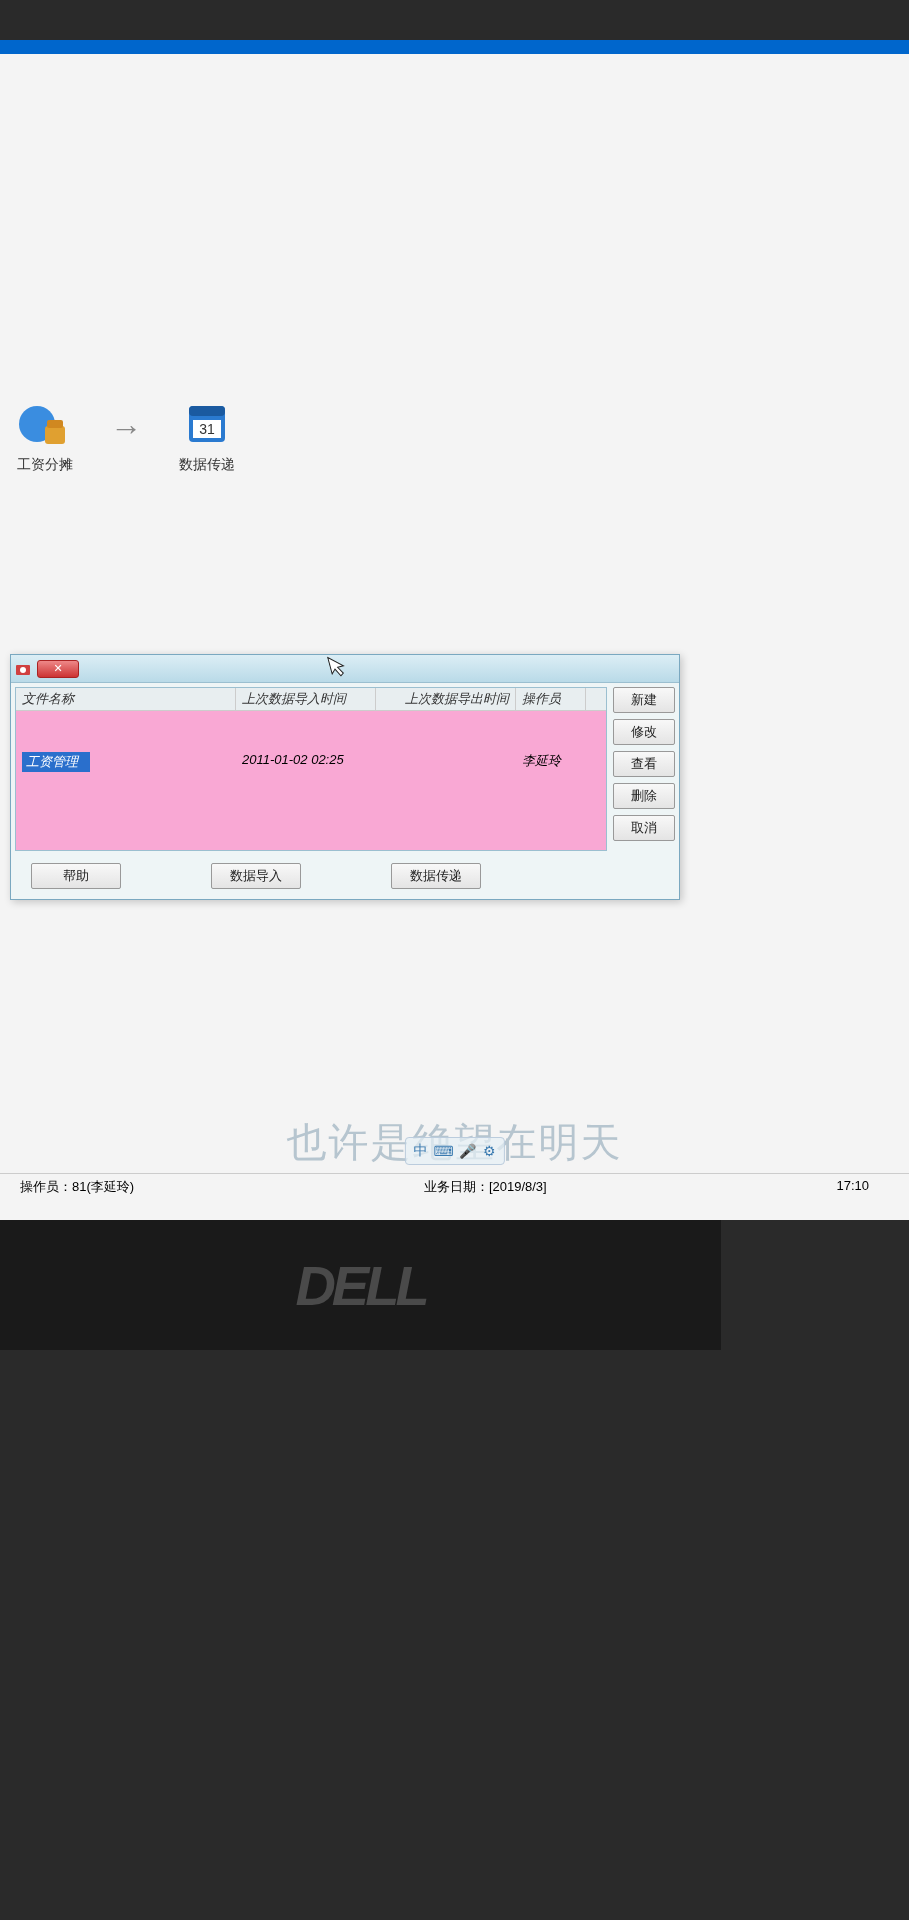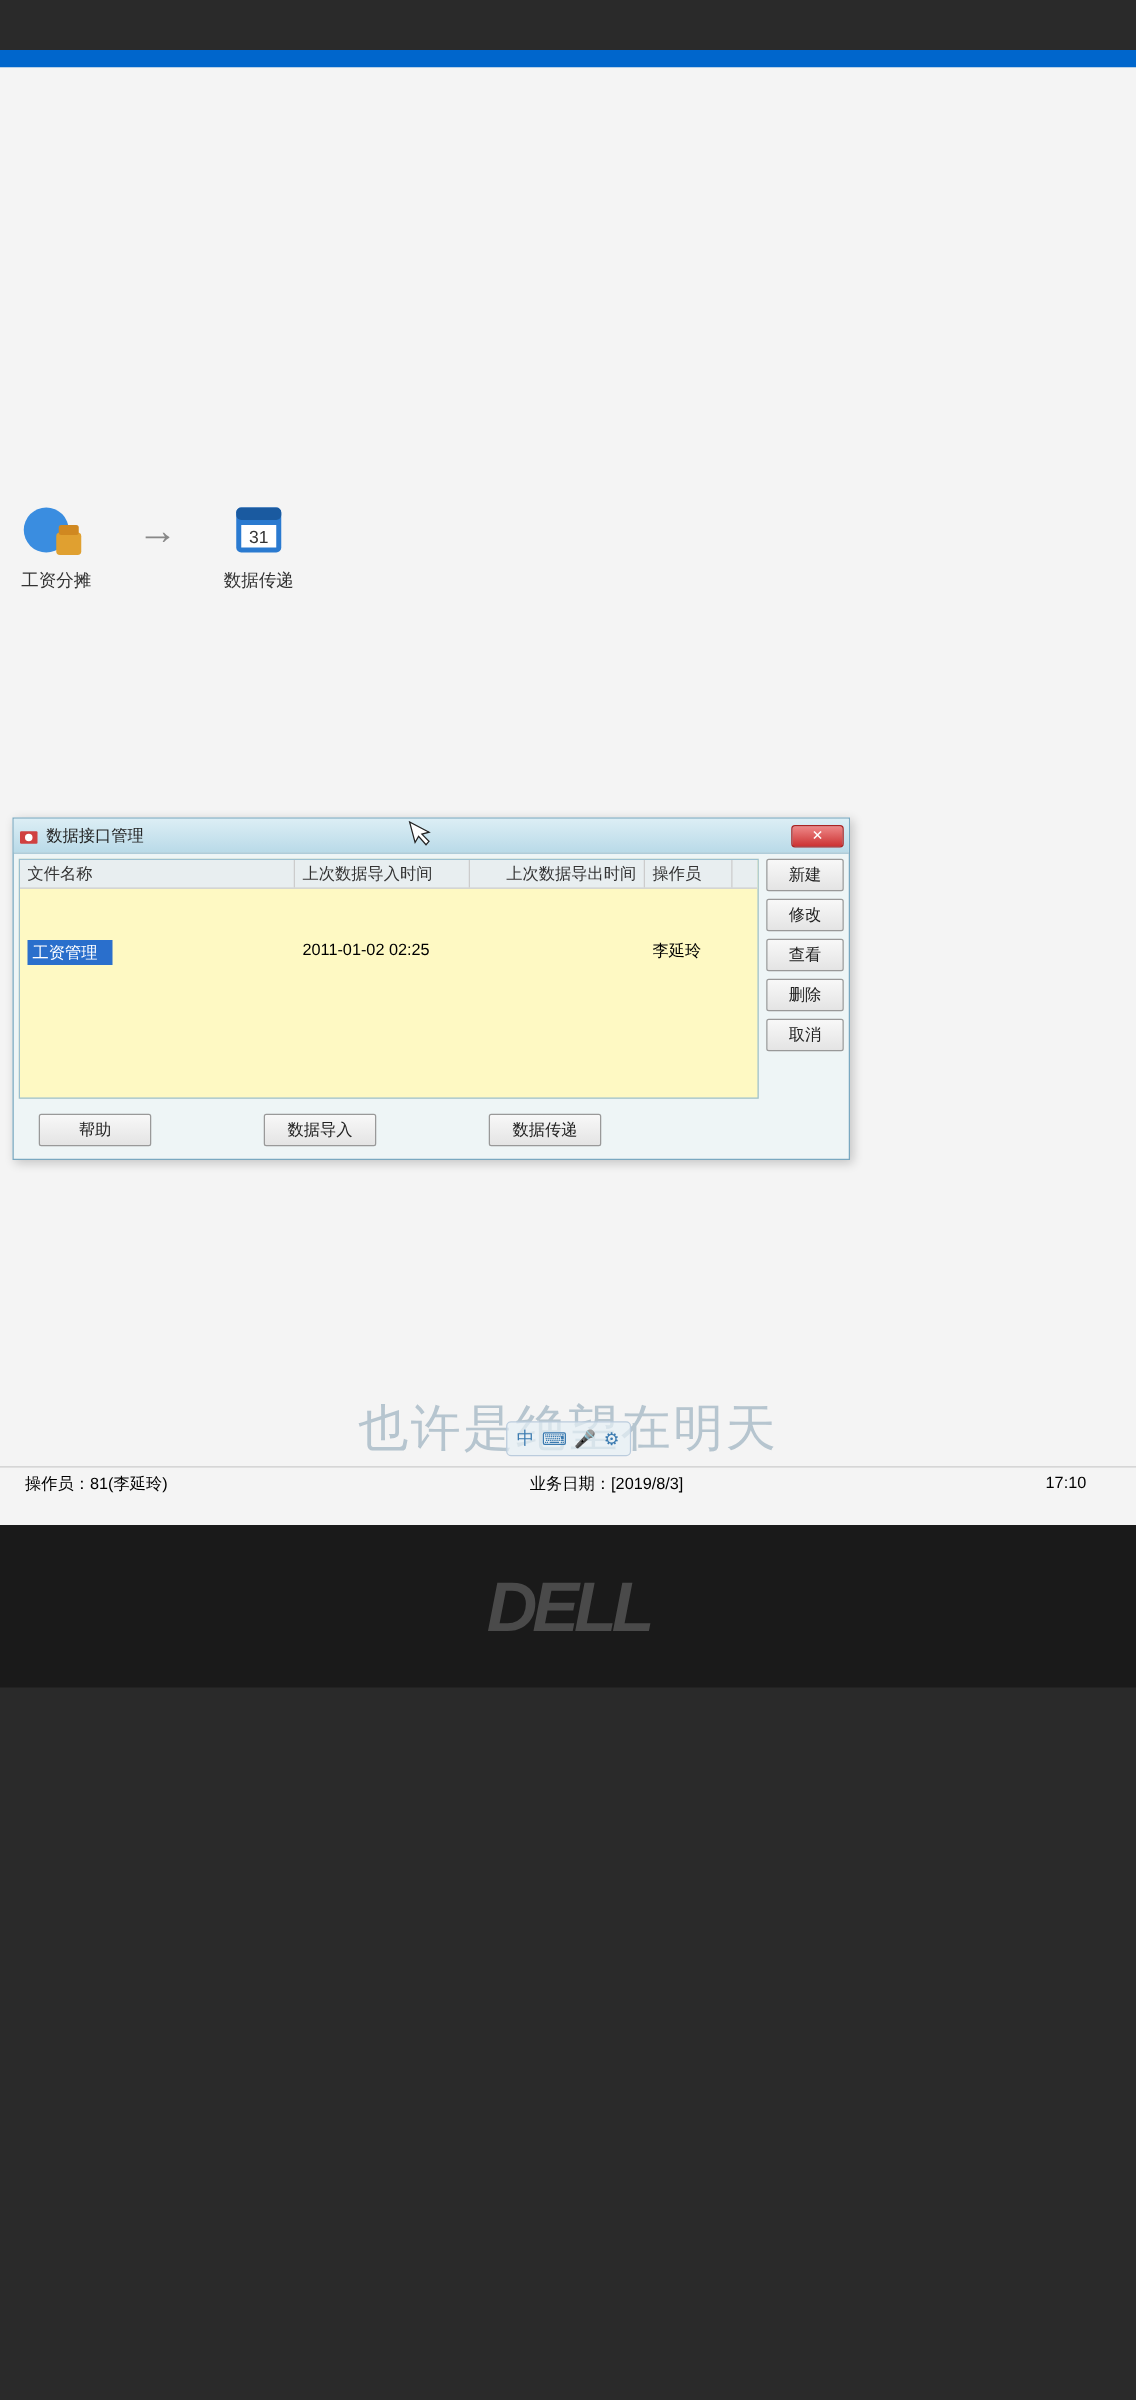--- a/index.html
+++ b/index.html
@@ -95,24 +95,25 @@
       align-items: center;
       justify-content: center;
       cursor: pointer;
     }
     .dialog-body {
       display: flex;
       padding: 4px;
     }
     .table-area {
       flex: 1;
-      background: #fef9c3;
+      background: #f9a8d4;
       border: 1px solid #9bbfd0;
-      height: 192px;
+      height: 164px;
       overflow: hidden;
+      font-style: italic;
     }
     .table-header {
       display: flex;
       background: #e8eef0;
       border-bottom: 1px solid #ccc;
     }
     .table-header > div {
       font-size: 13px;
       color: #333;
       padding: 2px 6px;
@@ -225,21 +226,21 @@
       left: 330px;
       font-size: 20px;
       color: #222;
       transform: rotate(-15deg);
       pointer-events: none;
     }
     .bezel-bottom {
       position: absolute;
       top: 1220px;
       left: 0;
-      width: 909px;
+      width: 721px;
       height: 130px;
       background: #1a1a1a;
       display: flex;
       align-items: center;
       justify-content: center;
     }
     .dell-logo {
       font-family: Arial, sans-serif;
       font-size: 56px;
       font-weight: 900;
@@ -291,21 +292,20 @@
     </div>
 
     <div class="dialog">
       <div class="dialog-titlebar">
         <span class="title-icon">
           <svg viewBox="0 0 16 16">
               <rect x="1" y="4" width="14" height="10" fill="#d04040" rx="1"></rect>
               <circle cx="8" cy="9" r="3" fill="#fff"></circle>
             </svg>
         </span>
-        <span class="title-text">数据接口管理</span>
         <div class="dialog-close">
           <span>✕</span>
         </div>
       </div>
       <div class="dialog-body">
         <div class="table-area">
           <div class="table-header">
             <div class="col-filename">文件名称</div>
             <div class="col-import">上次数据导入时间</div>
             <div class="col-export">上次数据导出时间</div>

